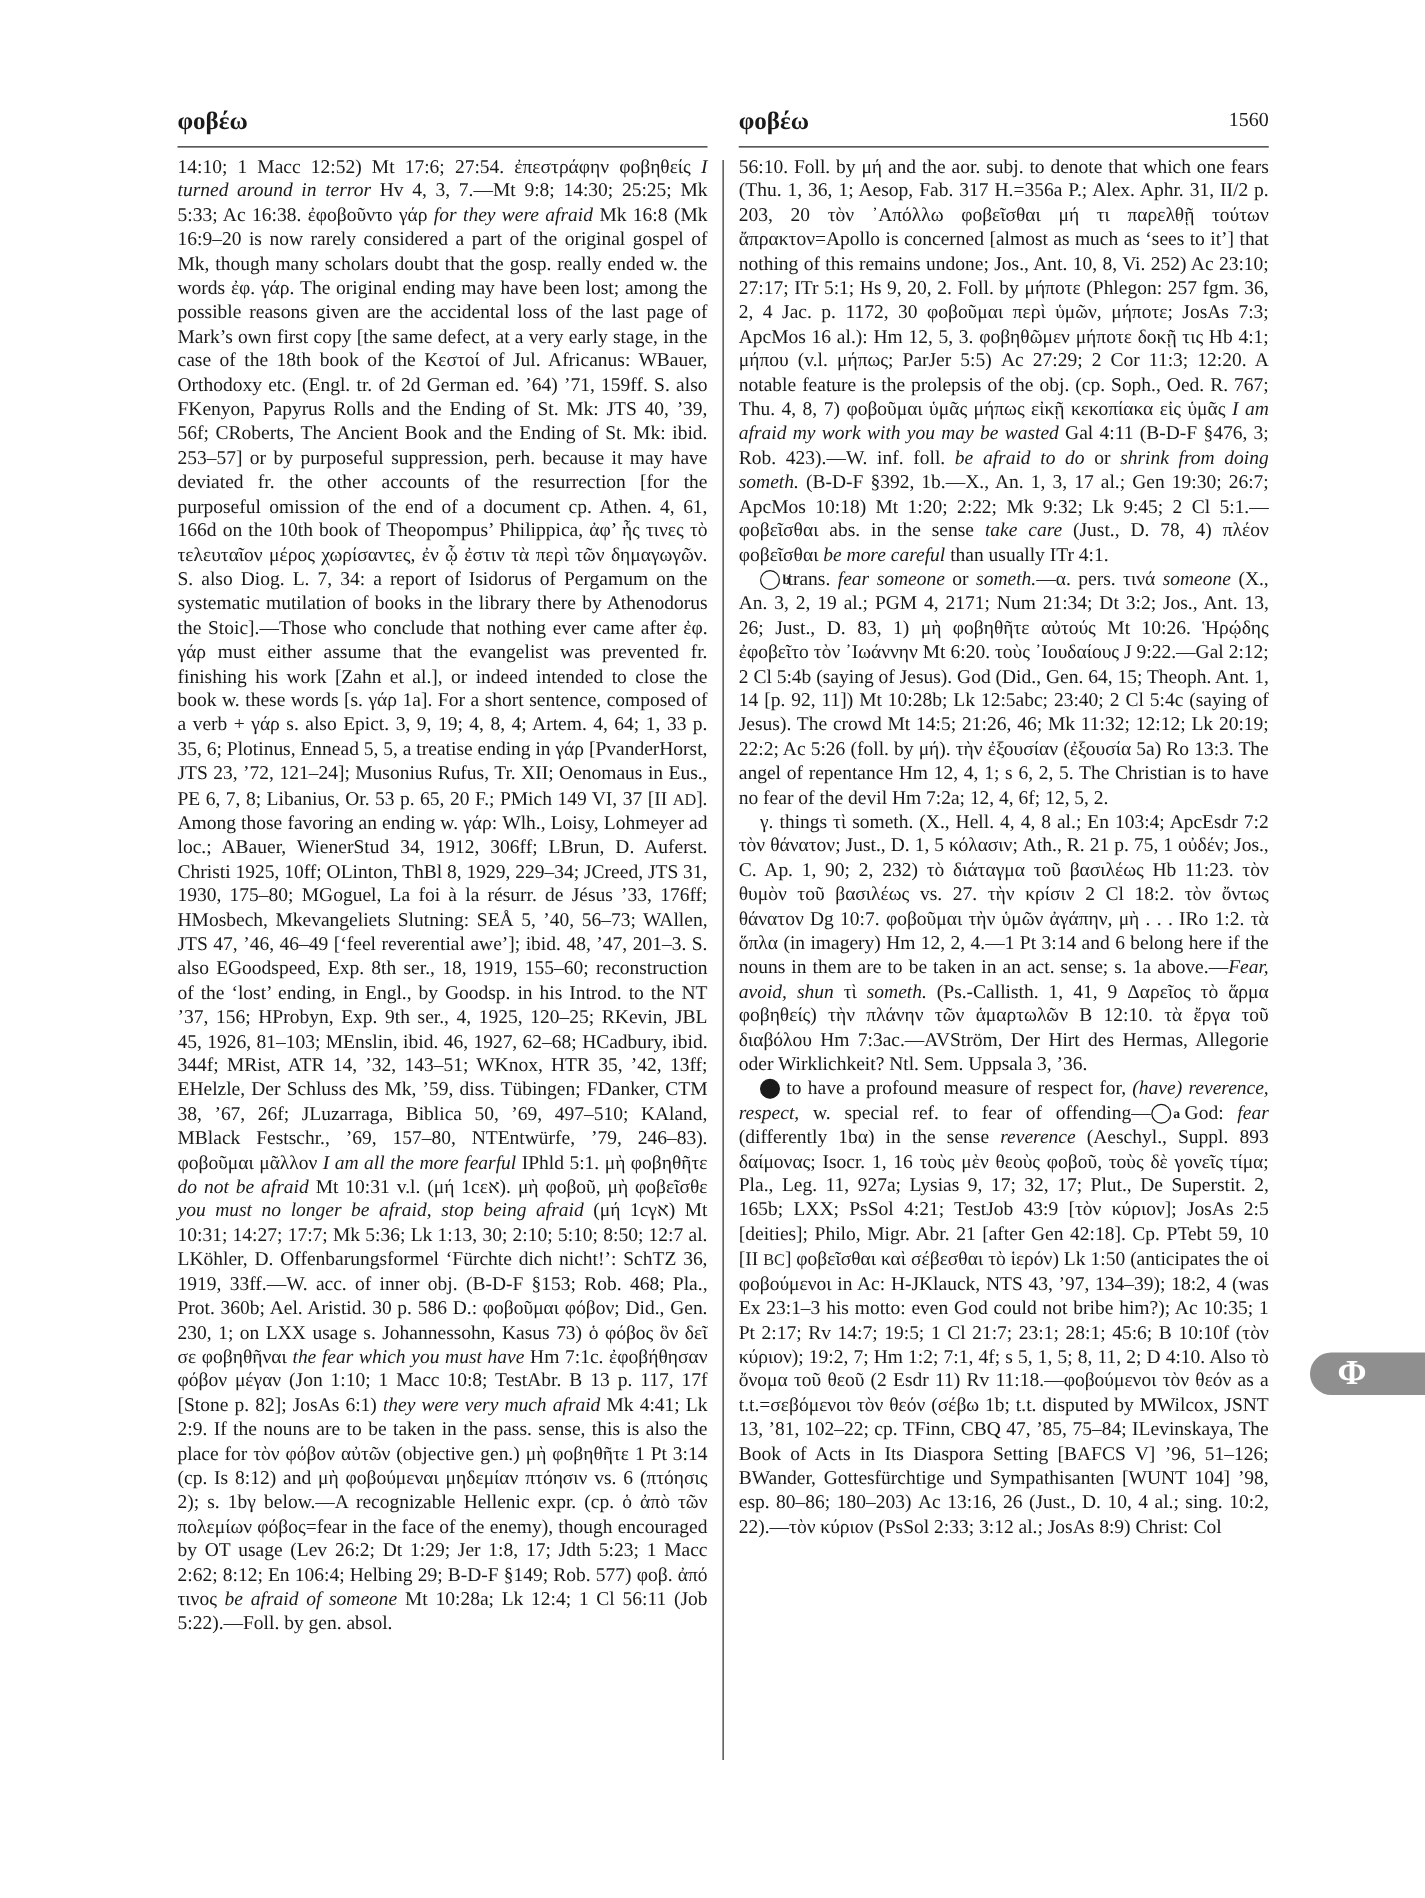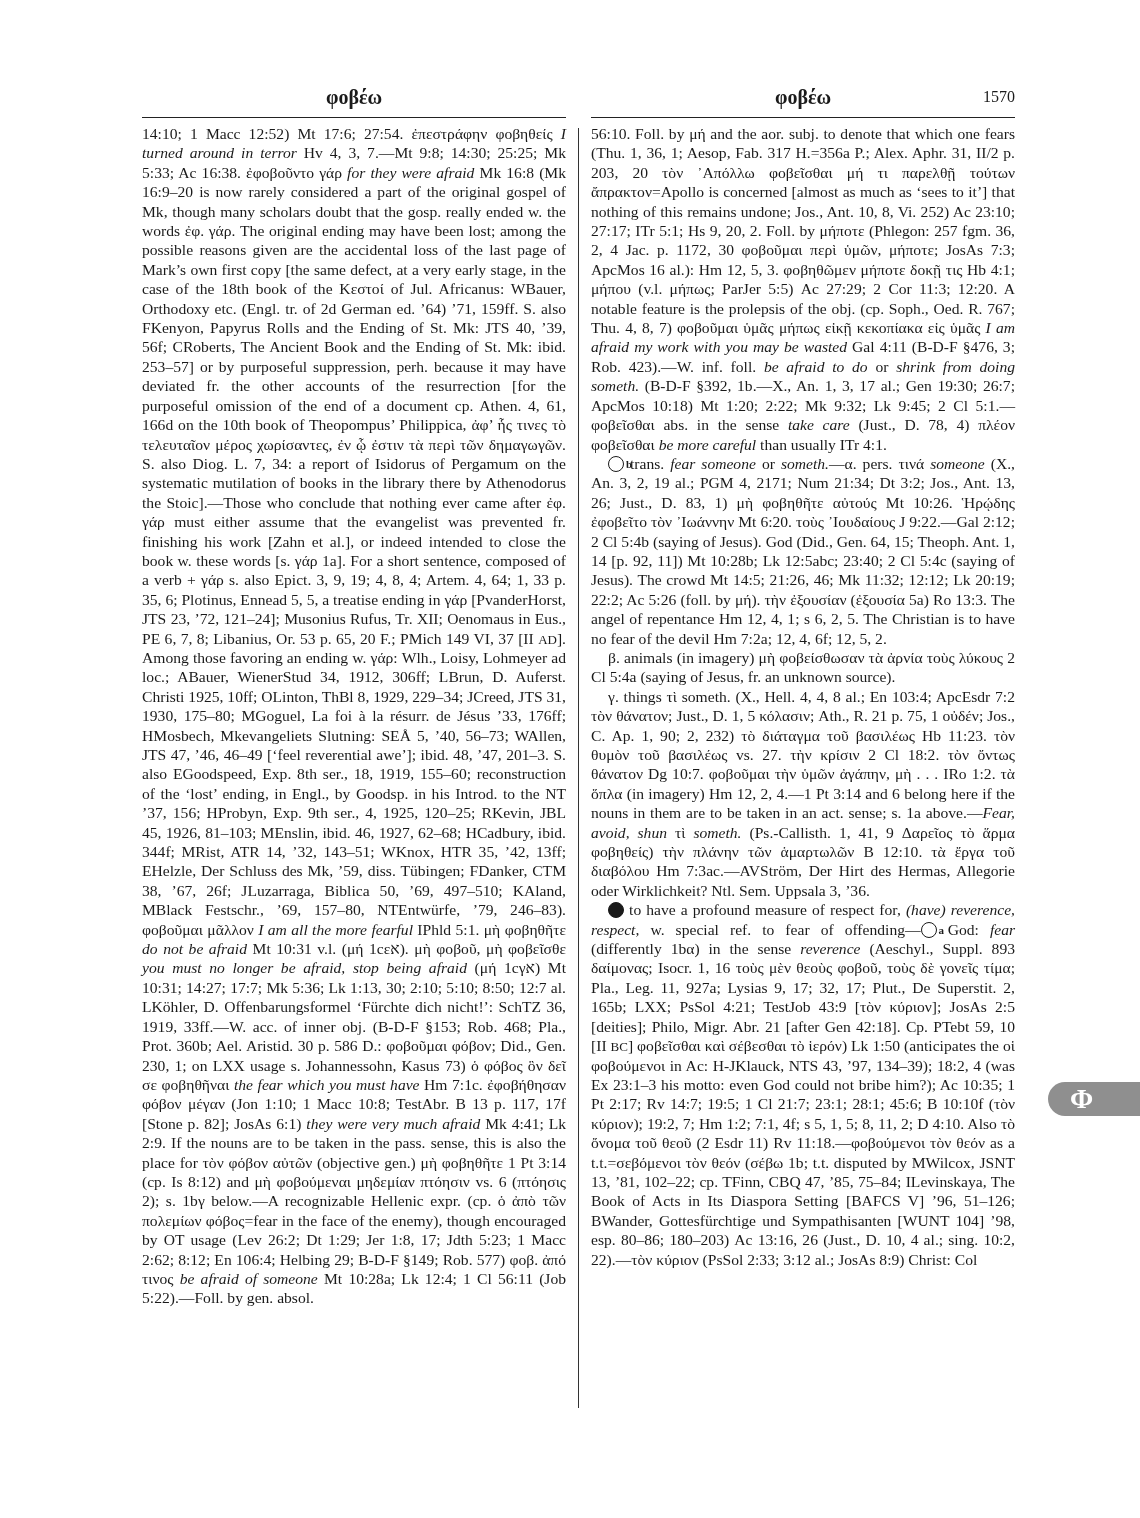--- a/index.html
+++ b/index.html
@@ -2,21 +2,21 @@
 <html><head>
 <meta charset="utf-8">
 <style>
   html, body { margin: 0; padding: 0; background: #ffffff; }
   body { width: 1140px; height: 1518px; position: relative; overflow: hidden;
          font-family: "Liberation Serif", "DejaVu Serif", serif; color: #1a1a1a; }
   .page { position: absolute; left: 0; top: 0; width: 1140px; height: 1518px; }
   .header { position: absolute; top: 82px; height: 34px; }
   .header.left { left: 142px; width: 424px; }
   .header.right { left: 591px; width: 424px; }
-  .header .word { position: absolute; left: 0; right: 0; text-align: center;
+  .header .word { position: absolute; left: 0; right: 0; 
                   font-weight: bold; font-size: 20px; top: 4px; }
   .header .pnum { position: absolute; right: 0; top: 6px; font-size: 16px; }
   .rule { position: absolute; top: 117px; height: 1px; background: #222; }
   .rule.left { left: 142px; width: 424px; }
   .rule.right { left: 591px; width: 424px; }
   .vrule { position: absolute; left: 578px; top: 128px; width: 1px; height: 1280px; background: #333; }
   .col { position: absolute; top: 124px; width: 424px; font-size: 15.6px; line-height: 19.4px;
          text-align: justify; hyphens: auto; }
   .col.left { left: 142px; }
   .col.right { left: 591px; }
@@ -36,33 +36,32 @@
 </head>
 <body>
 
 <div class="page">
 
   <div class="header left">
     <span class="word">φοβέω</span>
   </div>
   <div class="header right">
     <span class="word">φοβέω</span>
-    <span class="pnum">1570</span>
+    <span class="pnum">1560</span>
   </div>
 
   <div class="rule left"></div>
   <div class="rule right"></div>
   <div class="vrule"></div>
 
   <div class="col left">
     <p><span>14:10; 1 Macc 12:52) </span><span class="b">Mt 17:6; 27:54.</span><span> ἐπεστράφην φοβηθείς </span><span class="i">I turned around in terror</span><span> Hv 4, 3, 7.—</span><span class="b">Mt 9:8; 14:30; 25:25; Mk 5:33; Ac 16:38.</span><span> ἐφοβοῦντο γάρ </span><span class="i">for they were afraid</span><span> </span><span class="b">Mk 16:8</span><span> (Mk 16:9–20 is now rarely considered a part of the original gospel of Mk, though many scholars doubt that the gosp. really ended w. the words ἐφ. γάρ. The original ending may have been lost; among the possible reasons given are the accidental loss of the last page of Mark’s own first copy [the same defect, at a very early stage, in the case of the 18th book of the Κεστοί of Jul. Africanus: WBauer, Orthodoxy etc. (Engl. tr. of 2d German ed. ’64) ’71, 159ff. S. also FKenyon, Papyrus Rolls and the Ending of St. Mk: JTS 40, ’39, 56f; CRoberts, The Ancient Book and the Ending of St. Mk: ibid. 253–57] or by purposeful suppression, perh. because it may have deviated fr. the other accounts of the resurrection [for the purposeful omission of the end of a document cp. Athen. 4, 61, 166d on the 10th book of Theopompus’ Philippica, ἀφ’ ἧς τινες τὸ τελευταῖον μέρος χωρίσαντες, ἐν ᾧ ἐστιν τὰ περὶ τῶν δημαγωγῶν. S. also Diog. L. 7, 34: a report of Isidorus of Pergamum on the systematic mutilation of books in the library there by Athenodorus the Stoic].—Those who conclude that nothing ever came after ἐφ. γάρ must either assume that the evangelist was prevented fr. finishing his work [Zahn et al.], or indeed intended to close the book w. these words [s. γάρ 1a]. For a short sentence, composed of a verb + γάρ s. also Epict. 3, 9, 19; 4, 8, 4; Artem. 4, 64; 1, 33 p. 35, 6; Plotinus, Ennead 5, 5, a treatise ending in γάρ [PvanderHorst, JTS 23, ’72, 121–24]; Musonius Rufus, Tr. XII; Oenomaus in Eus., PE 6, 7, 8; Libanius, Or. 53 p. 65, 20 F.; PMich 149 VI, 37 [II </span><span class="sc">ad</span><span>]. Among those favoring an ending w. γάρ: Wlh., Loisy, Lohmeyer ad loc.; ABauer, WienerStud 34, 1912, 306ff; LBrun, D. Auferst. Christi 1925, 10ff; OLinton, ThBl 8, 1929, 229–34; JCreed, JTS 31, 1930, 175–80; MGoguel, La foi à la résurr. de Jésus ’33, 176ff; HMosbech, Mkevangeliets Slutning: SEÅ 5, ’40, 56–73; WAllen, JTS 47, ’46, 46–49 [‘feel reverential awe’]; ibid. 48, ’47, 201–3. S. also EGoodspeed, Exp. 8th ser., 18, 1919, 155–60; reconstruction of the ‘lost’ ending, in Engl., by Goodsp. in his Introd. to the NT ’37, 156; HProbyn, Exp. 9th ser., 4, 1925, 120–25; RKevin, JBL 45, 1926, 81–103; MEnslin, ibid. 46, 1927, 62–68; HCadbury, ibid. 344f; MRist, ATR 14, ’32, 143–51; WKnox, HTR 35, ’42, 13ff; EHelzle, Der Schluss des Mk, ’59, diss. Tübingen; FDanker, CTM 38, ’67, 26f; JLuzarraga, Biblica 50, ’69, 497–510; KAland, MBlack Festschr., ’69, 157–80, NTEntwürfe, ’79, 246–83). φοβοῦμαι μᾶλλον </span><span class="i">I am all the more fearful</span><span> IPhld 5:1. μὴ φοβηθῆτε </span><span class="i">do not be afraid</span><span> </span><span class="b">Mt 10:31 v.l.</span><span> (μή 1cεא). μὴ φοβοῦ, μὴ φοβεῖσθε </span><span class="i">you must no longer be afraid, stop being afraid</span><span> (μή 1cγא) </span><span class="b">Mt 10:31; 14:27; 17:7; Mk 5:36; Lk 1:13, 30; 2:10; 5:10; 8:50; 12:7</span><span> al. LKöhler, D. Offenbarungsformel ‘Fürchte dich nicht!’: SchTZ 36, 1919, 33ff.—W. acc. of inner obj. (B-D-F §153; Rob. 468; Pla., Prot. 360b; Ael. Aristid. 30 p. 586 D.: φοβοῦμαι φόβον; Did., Gen. 230, 1; on LXX usage s. Johannessohn, Kasus 73) ὁ φόβος ὃν δεῖ σε φοβηθῆναι </span><span class="i">the fear which you must have</span><span> Hm 7:1c. ἐφοβήθησαν φόβον μέγαν (Jon 1:10; 1 Macc 10:8; TestAbr. B 13 p. 117, 17f [Stone p. 82]; JosAs 6:1) </span><span class="i">they were very much afraid</span><span> </span><span class="b">Mk 4:41; Lk 2:9.</span><span> If the nouns are to be taken in the pass. sense, this is also the place for τὸν φόβον αὐτῶν (objective gen.) μὴ φοβηθῆτε </span><span class="b">1 Pt 3:14</span><span> (cp. Is 8:12) and μὴ φοβούμεναι μηδεμίαν πτόησιν vs. </span><span class="b">6</span><span> (πτόησις 2); s. 1bγ below.—A recognizable Hellenic expr. (cp. ὁ ἀπὸ τῶν πολεμίων φόβος=fear in the face of the enemy), though encouraged by OT usage (Lev 26:2; Dt 1:29; Jer 1:8, 17; Jdth 5:23; 1 Macc 2:62; 8:12; En 106:4; Helbing 29; B-D-F §149; Rob. 577) φοβ. ἀπό τινος </span><span class="i">be afraid of someone</span><span> </span><span class="b">Mt 10:28a; Lk 12:4;</span><span> 1 Cl 56:11 (Job 5:22).—Foll. by gen. absol.</span></p>
   </div>
 
   <div class="col right">
     <p><span>56:10. Foll. by μή and the aor. subj. to denote that which one fears (Thu. 1, 36, 1; Aesop, Fab. 317 H.=356a P.; Alex. Aphr. 31, II/2 p. 203, 20 τὸν ᾿Απόλλω φοβεῖσθαι μή τι παρελθῇ τούτων ἄπρακτον=Apollo is concerned [almost as much as ‘sees to it’] that nothing of this remains undone; Jos., Ant. 10, 8, Vi. 252) </span><span class="b">Ac 23:10; 27:17;</span><span> ITr 5:1; Hs 9, 20, 2. Foll. by μήποτε (Phlegon: 257 fgm. 36, 2, 4 Jac. p. 1172, 30 φοβοῦμαι περὶ ὑμῶν, μήποτε; JosAs 7:3; ApcMos 16 al.): Hm 12, 5, 3. φοβηθῶμεν μήποτε δοκῇ τις </span><span class="b">Hb 4:1;</span><span> μήπου (v.l. μήπως; ParJer 5:5) </span><span class="b">Ac 27:29; 2 Cor 11:3; 12:20.</span><span> A notable feature is the prolepsis of the obj. (cp. Soph., Oed. R. 767; Thu. 4, 8, 7) φοβοῦμαι ὑμᾶς μήπως εἰκῇ κεκοπίακα εἰς ὑμᾶς </span><span class="i">I am afraid my work with you may be wasted</span><span> </span><span class="b">Gal 4:11</span><span> (B-D-F §476, 3; Rob. 423).—W. inf. foll. </span><span class="i">be afraid to do</span><span> or </span><span class="i">shrink from doing someth.</span><span> (B-D-F §392, 1b.—X., An. 1, 3, 17 al.; Gen 19:30; 26:7; ApcMos 10:18) </span><span class="b">Mt 1:20; 2:22; Mk 9:32; Lk 9:45;</span><span> 2 Cl 5:1.—φοβεῖσθαι abs. in the sense </span><span class="i">take care</span><span> (Just., D. 78, 4) πλέον φοβεῖσθαι </span><span class="i">be more careful</span><span> than usually ITr 4:1.</span></p>
     <p class="indent"><span class="circ">b</span><span> trans. </span><span class="i">fear someone</span><span> or </span><span class="i">someth.</span><span class="b">—α.</span><span> pers. τινά </span><span class="i">someone</span><span> (X., An. 3, 2, 19 al.; PGM 4, 2171; Num 21:34; Dt 3:2; Jos., Ant. 13, 26; Just., D. 83, 1) μὴ φοβηθῆτε αὐτούς </span><span class="b">Mt 10:26.</span><span> Ἡρῴδης ἐφοβεῖτο τὸν ᾿Ιωάννην </span><span class="b">Mt 6:20.</span><span> τοὺς ᾿Ιουδαίους </span><span class="b">J 9:22.—Gal 2:12;</span><span> 2 Cl 5:4b (saying of Jesus). God (Did., Gen. 64, 15; Theoph. Ant. 1, 14 [p. 92, 11]) </span><span class="b">Mt 10:28b; Lk 12:5abc; 23:40;</span><span> 2 Cl 5:4c (saying of Jesus). The crowd </span><span class="b">Mt 14:5; 21:26, 46; Mk 11:32; 12:12; Lk 20:19; 22:2; Ac 5:26</span><span> (foll. by μή). τὴν ἐξουσίαν (ἐξουσία 5a) </span><span class="b">Ro 13:3.</span><span> The angel of repentance Hm 12, 4, 1; s 6, 2, 5. The Christian is to have no fear of the devil Hm 7:2a; 12, 4, 6f; 12, 5, 2.</span></p>
-    <p class="indent"><span class="b">β.</span><span> animals (in imagery) μὴ φοβείσθωσαν τὰ ἀρνία τοὺς λύκους 2 Cl 5:4a (saying of Jesus, fr. an unknown source).</span></p>
     <p class="indent"><span class="b">γ.</span><span> things τὶ someth. (X., Hell. 4, 4, 8 al.; En 103:4; ApcEsdr 7:2 τὸν θάνατον; Just., D. 1, 5 κόλασιν; Ath., R. 21 p. 75, 1 οὐδέν; Jos., C. Ap. 1, 90; 2, 232) τὸ διάταγμα τοῦ βασιλέως </span><span class="b">Hb 11:23.</span><span> τὸν θυμὸν τοῦ βασιλέως vs. </span><span class="b">27.</span><span> τὴν κρίσιν 2 Cl 18:2. τὸν ὄντως θάνατον Dg 10:7. φοβοῦμαι τὴν ὑμῶν ἀγάπην, μὴ . . . IRo 1:2. τὰ ὅπλα (in imagery) Hm 12, 2, 4.—</span><span class="b">1 Pt 3:14</span><span> and </span><span class="b">6</span><span> belong here if the nouns in them are to be taken in an act. sense; s. 1a above.—</span><span class="i">Fear, avoid, shun</span><span> τὶ </span><span class="i">someth.</span><span> (Ps.-Callisth. 1, 41, 9 Δαρεῖος τὸ ἅρμα φοβηθείς) τὴν πλάνην τῶν ἁμαρτωλῶν B 12:10. τὰ ἔργα τοῦ διαβόλου Hm 7:3ac.—AVStröm, Der Hirt des Hermas, Allegorie oder Wirklichkeit? Ntl. Sem. Uppsala 3, ’36.</span></p>
     <p class="indent"><span class="circ filled">2</span><span class="b"> to have a profound measure of respect for, </span><span class="b i">(have) reverence, respect,</span><span> w. special ref. to fear of offending</span><span class="b">—</span><span class="circ">a</span><span> God: </span><span class="i">fear</span><span> (differently 1bα) in the sense </span><span class="i">reverence</span><span> (Aeschyl., Suppl. 893 δαίμονας; Isocr. 1, 16 τοὺς μὲν θεοὺς φοβοῦ, τοὺς δὲ γονεῖς τίμα; Pla., Leg. 11, 927a; Lysias 9, 17; 32, 17; Plut., De Superstit. 2, 165b; LXX; PsSol 4:21; TestJob 43:9 [τὸν κύριον]; JosAs 2:5 [deities]; Philo, Migr. Abr. 21 [after Gen 42:18]. Cp. PTebt 59, 10 [II </span><span class="sc">bc</span><span>] φοβεῖσθαι καὶ σέβεσθαι τὸ ἱερόν) </span><span class="b">Lk 1:50</span><span> (anticipates the οἱ φοβούμενοι in Ac: H-JKlauck, NTS 43, ’97, 134–39); </span><span class="b">18:2, 4</span><span> (was Ex 23:1–3 his motto: even God could not bribe him?); </span><span class="b">Ac 10:35; 1 Pt 2:17; Rv 14:7; 19:5;</span><span> 1 Cl 21:7; 23:1; 28:1; 45:6; B 10:10f (τὸν κύριον); 19:2, 7; Hm 1:2; 7:1, 4f; s 5, 1, 5; 8, 11, 2; D 4:10. Also τὸ ὄνομα τοῦ θεοῦ (2 Esdr 11) </span><span class="b">Rv 11:18.</span><span>—φοβούμενοι τὸν θεόν as a t.t.=σεβόμενοι τὸν θεόν (σέβω 1b; t.t. disputed by MWilcox, JSNT 13, ’81, 102–22; cp. TFinn, CBQ 47, ’85, 75–84; ILevinskaya, The Book of Acts in Its Diaspora Setting [BAFCS V] ’96, 51–126; BWander, Gottesfürchtige und Sympathisanten [WUNT 104] ’98, esp. 80–86; 180–203) </span><span class="b">Ac 13:16, 26</span><span> (Just., D. 10, 4 al.; sing. </span><span class="b">10:2, 22</span><span>).—τὸν κύριον (PsSol 2:33; 3:12 al.; JosAs 8:9) Christ: </span><span class="b">Col</span></p>
   </div>
 
   <div class="thumb">Φ</div>
 </div>
 
 </body></html>

